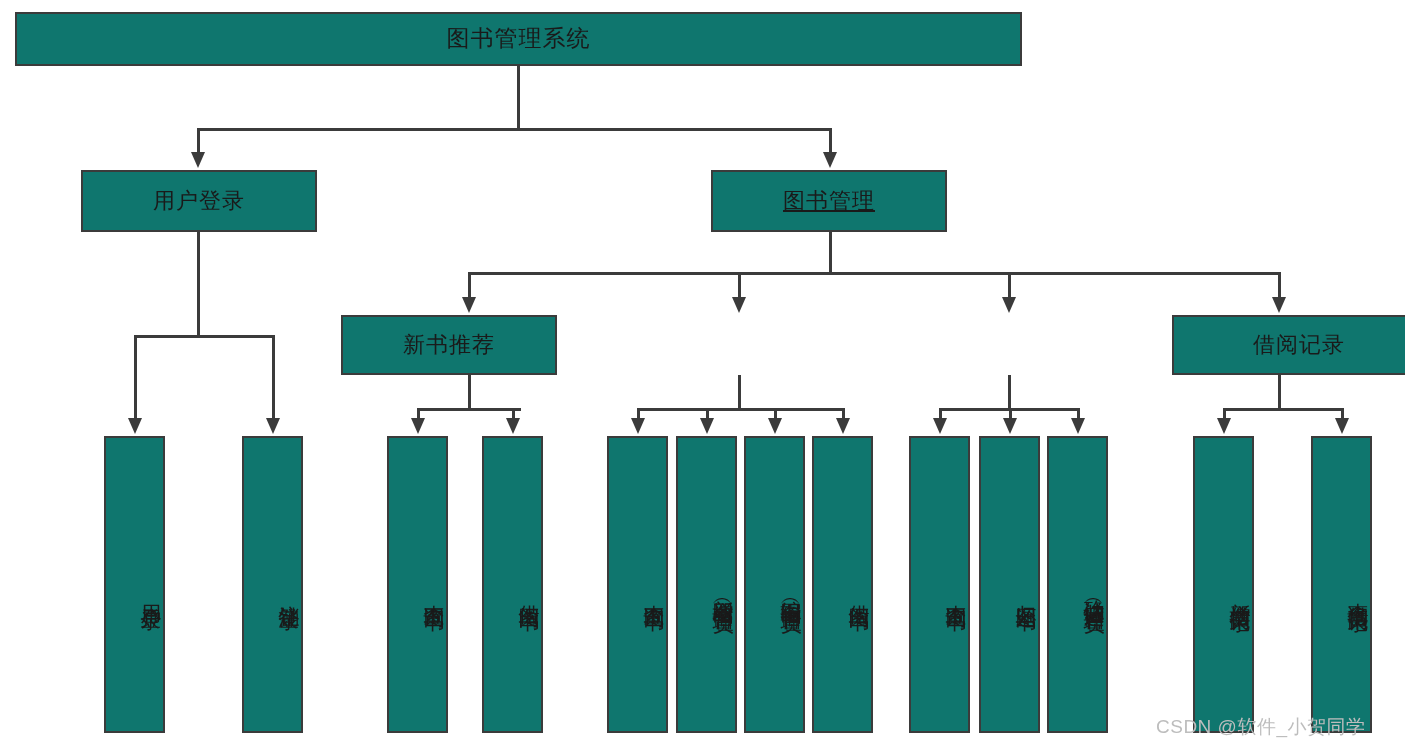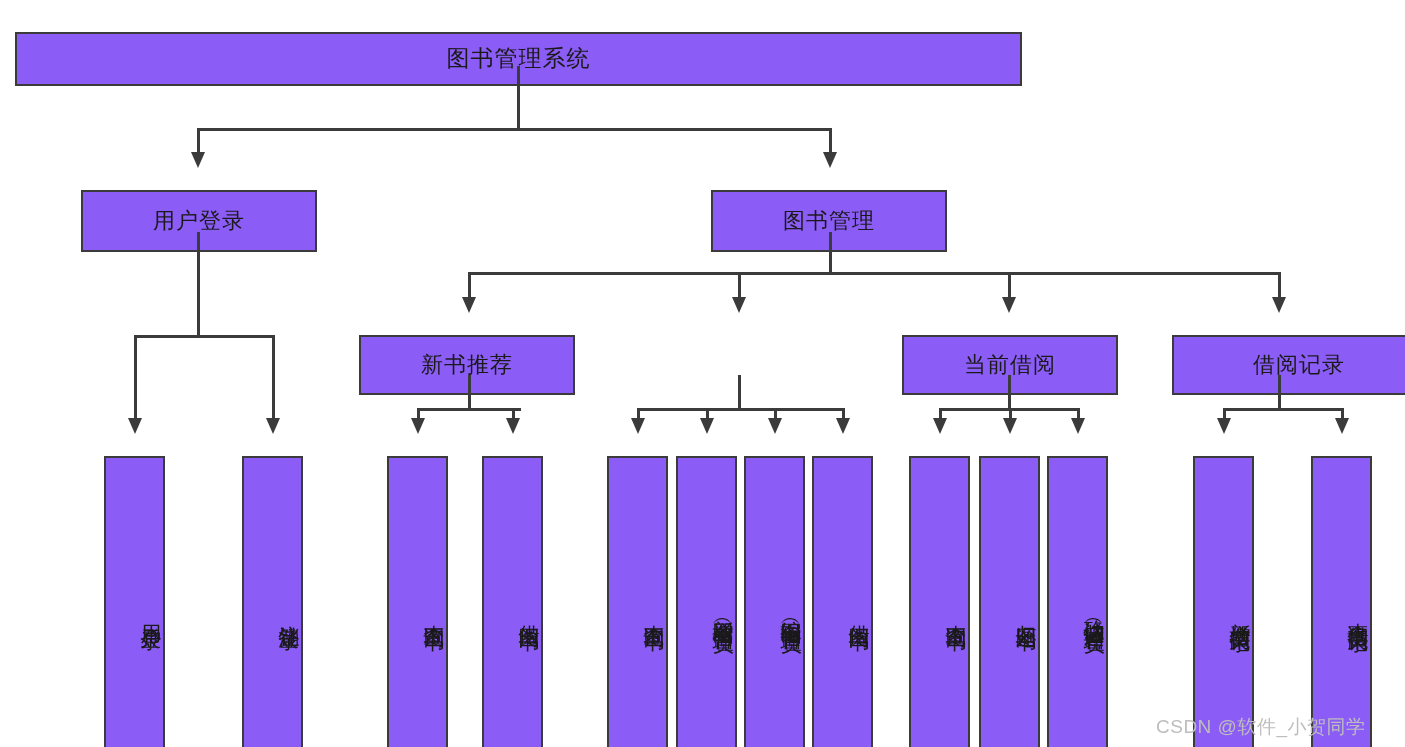--- a/index.html
+++ b/index.html
@@ -13,27 +13,26 @@
     width:1405px;
     height:747px;
     background:#ffffff;
     overflow:hidden;
   }
 
   
   .node{
     position:absolute;
     box-sizing:border-box;
-    background:#8b5cf6;
+    background:#0f766e;
     border:2.5px solid #3b3b3b;
     display:flex;
     align-items:center;
     justify-content:center;
     color:#1a1a1a;
-    margin-top:20px;
   }
   .node.h-node{
     font-size:22px;
     letter-spacing:1px;
     line-height:1.1;
   }
   .node.root{
     font-size:23px;
   }
   
@@ -87,21 +86,21 @@
   <div class="ln h" style="left:197px;top:128px;width:634px;"></div>
 
   <div class="ln v" style="left:197px;top:128px;height:26px;"></div>
   <div class="arrow" style="left:191px;top:152px;"></div>
 
   <div class="ln v" style="left:829px;top:128px;height:26px;"></div>
   <div class="arrow" style="left:823px;top:152px;"></div>
 
   <div class="node h-node" style="left:81px;top:170px;width:236px;height:62px;">用户登录</div>
 
-  <div class="node h-node" style="left:711px;top:170px;width:236px;height:62px;">图书管理</div>
+  <div class="node h-node" style="left:711px;top:170px;width:236px;height:62px;text-decoration:underline;">图书管理</div>
 
   <div class="ln v" style="left:197px;top:232px;height:103px;"></div>
   <div class="ln h" style="left:134px;top:335px;width:140px;"></div>
   <div class="ln v" style="left:134px;top:335px;height:85px;"></div>
   <div class="arrow" style="left:128px;top:418px;"></div>
   <div class="ln v" style="left:272px;top:335px;height:85px;"></div>
   <div class="arrow" style="left:266px;top:418px;"></div>
 
   <div class="ln v" style="left:829px;top:232px;height:40px;"></div>
   <div class="ln h" style="left:468px;top:272px;width:812px;"></div>
@@ -111,24 +110,23 @@
 
   <div class="ln v" style="left:738px;top:272px;height:27px;"></div>
   <div class="arrow" style="left:732px;top:297px;"></div>
 
   <div class="ln v" style="left:1008px;top:272px;height:27px;"></div>
   <div class="arrow" style="left:1002px;top:297px;"></div>
 
   <div class="ln v" style="left:1278px;top:272px;height:27px;"></div>
   <div class="arrow" style="left:1272px;top:297px;"></div>
 
-  <div class="node h-node" style="left:359px;top:315px;width:216px;height:60px;">新书推荐</div>
+  <div class="node h-node" style="left:341px;top:315px;width:216px;height:60px;">新书推荐</div>
 
 
-  <div class="node h-node" style="left:902px;top:315px;width:216px;height:60px;">当前借阅</div>
 
   <div class="node h-node" style="left:1172px;top:315px;width:254px;height:60px;">借阅记录</div>
 
   <div class="ln v" style="left:468px;top:375px;height:33px;"></div>
   <div class="ln h" style="left:417px;top:408px;width:104px;"></div>
   <div class="ln v" style="left:417px;top:408px;height:12px;"></div>
   <div class="arrow" style="left:411px;top:418px;"></div>
   <div class="ln v" style="left:512px;top:408px;height:12px;"></div>
   <div class="arrow" style="left:506px;top:418px;"></div>
 

